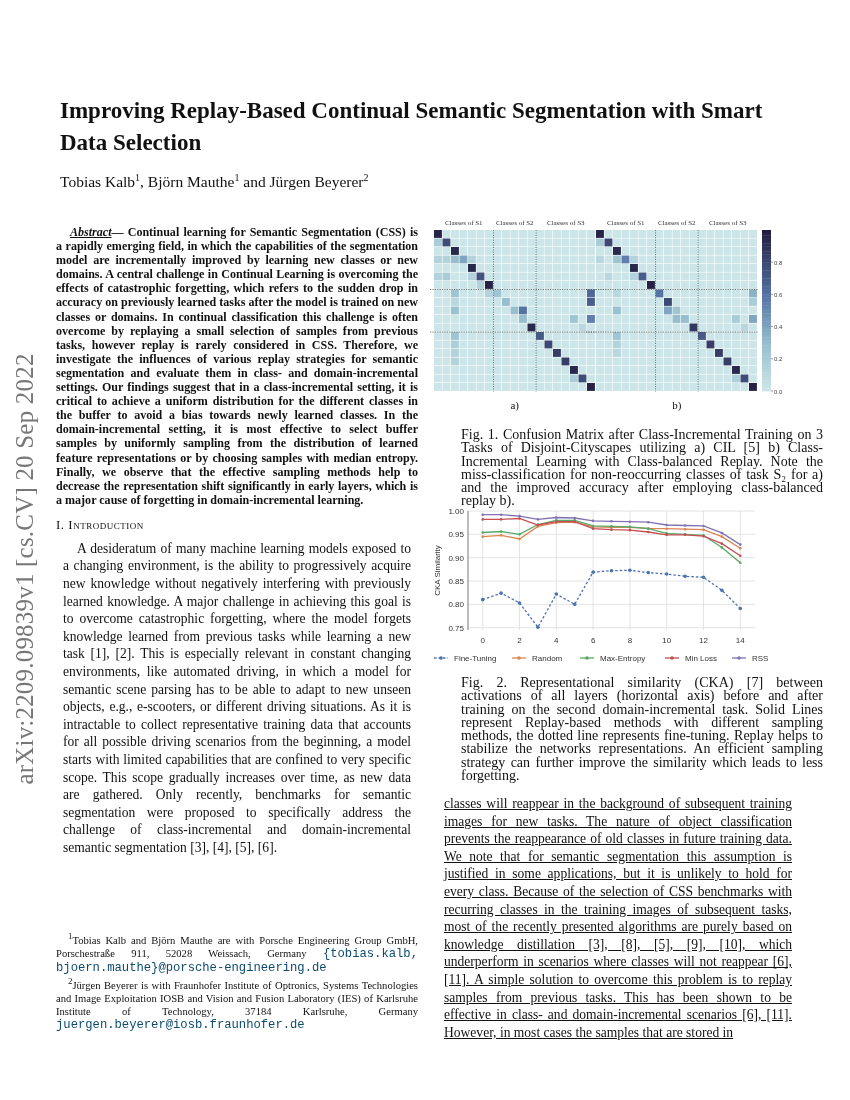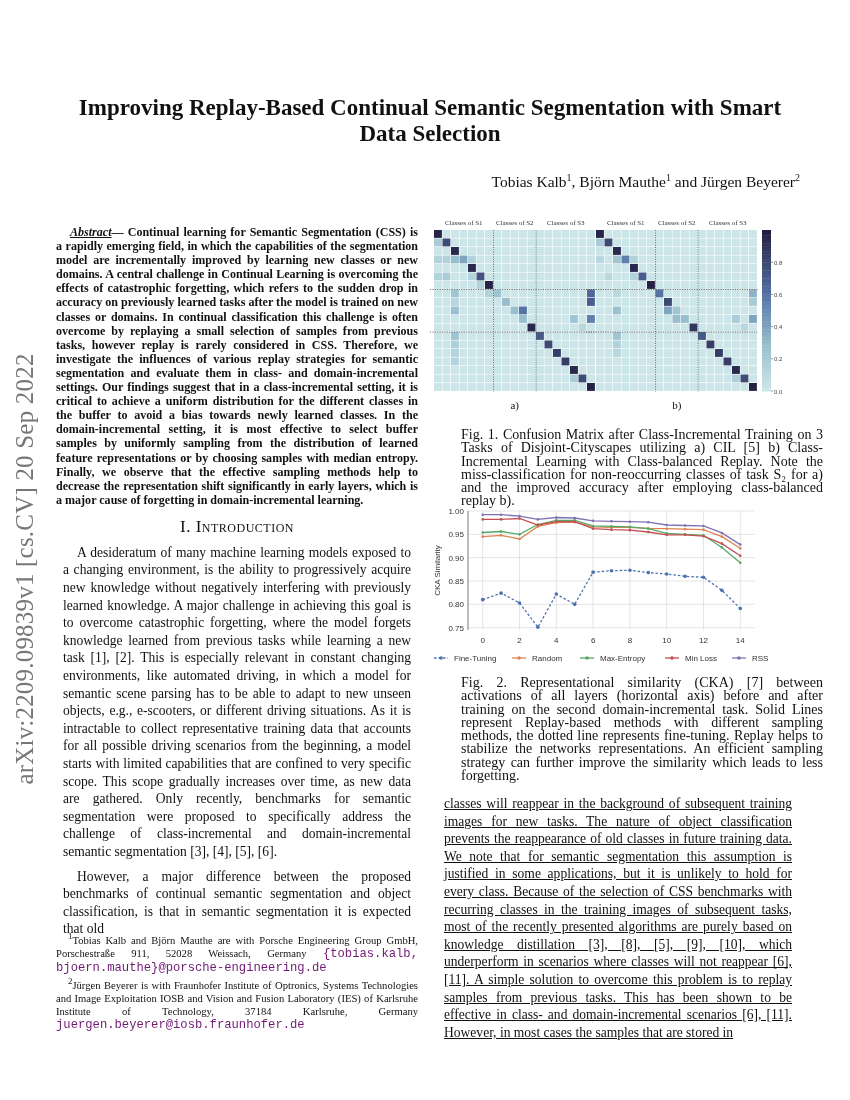--- a/index.html
+++ b/index.html
@@ -1,30 +1,30 @@
 <!DOCTYPE html>
 <html><head>
 <meta charset="utf-8">
 <style>
   html, body { margin:0; padding:0; background:#fff; }
   body { width:850px; height:1100px; position:relative; overflow:hidden; font-family:"Liberation Serif", serif; color:#111; }
   .arxiv { position:absolute; left:-255px; top:555px; width:560px; transform:rotate(-90deg); transform-origin:center; text-align:center; font-size:25px; color:#777; letter-spacing:0.2px; white-space:nowrap; font-family:"Liberation Serif", serif; }
-  .title { position:absolute; left:60px; top:95px; width:740px; text-align:center; font-weight:bold; font-size:23px; line-height:26px; }
-  .authors { position:absolute; left:60px; top:172px; width:740px; text-align:right; font-size:15.5px; }
+  .title { position:absolute; left:60px; top:95px; width:740px; font-weight:bold; font-size:23px; line-height:32px; }
+  .authors { position:absolute; left:60px; top:172px; width:740px; text-align:left; font-size:15.5px; }
   .authors sup { font-size:10px; }
   .col-left { position:absolute; left:56px; top:225px; width:362px; }
   .col-right { position:absolute; left:437px; width:362px; }
   .abstract { font-weight:bold; font-size:12.05px; line-height:14.1px; text-align:justify; text-indent:14px; }
   .abstract i { font-weight:bold;text-decoration:underline; }
-  .sec { text-align:center; font-size:17px; margin:10px 0 2px; letter-spacing:0.5px; }
+  .sec { font-size:13px; margin:10px 0 2px; letter-spacing:0.5px; }
   .body-text { font-size:13.55px; line-height:17.6px; text-align:justify; }
   .body-text p { margin:7px; text-indent:14px; }
   .footnotes { position:absolute; left:56px; top:930px; width:362px; font-size:10.6px; line-height:13.2px; text-align:justify; }
   .footnotes p { margin:0; text-indent:12px; }
-  .mono { font-family:"Liberation Mono", monospace; font-size:12.2px; color:#701a75; }
+  .mono { font-family:"Liberation Mono", monospace; font-size:12.2px; color:#0c4a6e; }
   .caption { font-size:14px; line-height:13.3px; text-align:justify;margin-left:24px; }
   .fig1 { position:absolute; left:430px; top:214px; width:360px; height:200px; }
   .fig2 { position:absolute; left:430px; top:505px; width:370px; height:165px; }
 </style>
 </head>
 <body>
 
 <div class="arxiv">arXiv:2209.09839v1  [cs.CV]  20 Sep 2022</div>
 
 <div class="title">Improving Replay-Based Continual Semantic Segmentation with Smart Data Selection</div>
@@ -36,21 +36,20 @@
 <div class="col-left">
   <div class="abstract">
     <i>Abstract</i><span>— </span><span>Continual learning for Semantic Segmentation (CSS) is a rapidly emerging field, in which the capabilities of the segmentation model are incrementally improved by learning new classes or new domains. A central challenge in Continual Learning is overcoming the effects of catastrophic forgetting, which refers to the sudden drop in accuracy on previously learned tasks after the model is trained on new classes or domains. In continual classification this challenge is often overcome by replaying a small selection of samples from previous tasks, however replay is rarely considered in CSS. Therefore, we investigate the influences of various replay strategies for semantic segmentation and evaluate them in class- and domain-incremental settings. Our findings suggest that in a class-incremental setting, it is critical to achieve a uniform distribution for the different classes in the buffer to avoid a bias towards newly learned classes. In the domain-incremental setting, it is most effective to select buffer samples by uniformly sampling from the distribution of learned feature representations or by choosing samples with median entropy. Finally, we observe that the effective sampling methods help to decrease the representation shift significantly in early layers, which is a major cause of forgetting in domain-incremental learning.</span>
   </div>
   <div class="sec">
     <span>I.</span>
     <span style="font-variant:small-caps;">Introduction</span>
   </div>
   <div class="body-text">
     <p>A desideratum of many machine learning models exposed to a changing environment, is the ability to progressively acquire new knowledge without negatively interfering with previously learned knowledge. A major challenge in achieving this goal is to overcome catastrophic forgetting, where the model forgets knowledge learned from previous tasks while learning a new task [1], [2]. This is especially relevant in constant changing environments, like automated driving, in which a model for semantic scene parsing has to be able to adapt to new unseen objects, e.g., e-scooters, or different driving situations. As it is intractable to collect representative training data that accounts for all possible driving scenarios from the beginning, a model starts with limited capabilities that are confined to very specific scope. This scope gradually increases over time, as new data are gathered. Only recently, benchmarks for semantic segmentation were proposed to specifically address the challenge of class-incremental and domain-incremental semantic segmentation [3], [4], [5], [6].</p>
-    <p>However, a major difference between the proposed benchmarks of continual semantic segmentation and object classification, is that in semantic segmentation it is expected that old</p>
   </div>
 </div>
 
 <div class="footnotes">
   <p><sup>1</sup><span>Tobias Kalb and Björn Mauthe are with Porsche Engineering Group GmbH, Porschestraße 911, 52028 Weissach, Germany </span><span class="mono">{tobias.kalb, bjoern.mauthe}@porsche-engineering.de</span></p>
   <p><sup>2</sup><span>Jürgen Beyerer is with Fraunhofer Institute of Optronics, Systems Technologies and Image Exploitation IOSB and Vision and Fusion Laboratory (IES) of Karlsruhe Institute of Technology, 37184 Karlsruhe, Germany </span><span class="mono">juergen.beyerer@iosb.fraunhofer.de</span></p>
 </div>
 
 <svg class="fig1" id="fig1" viewBox="0 0 360 200">
     <g>

